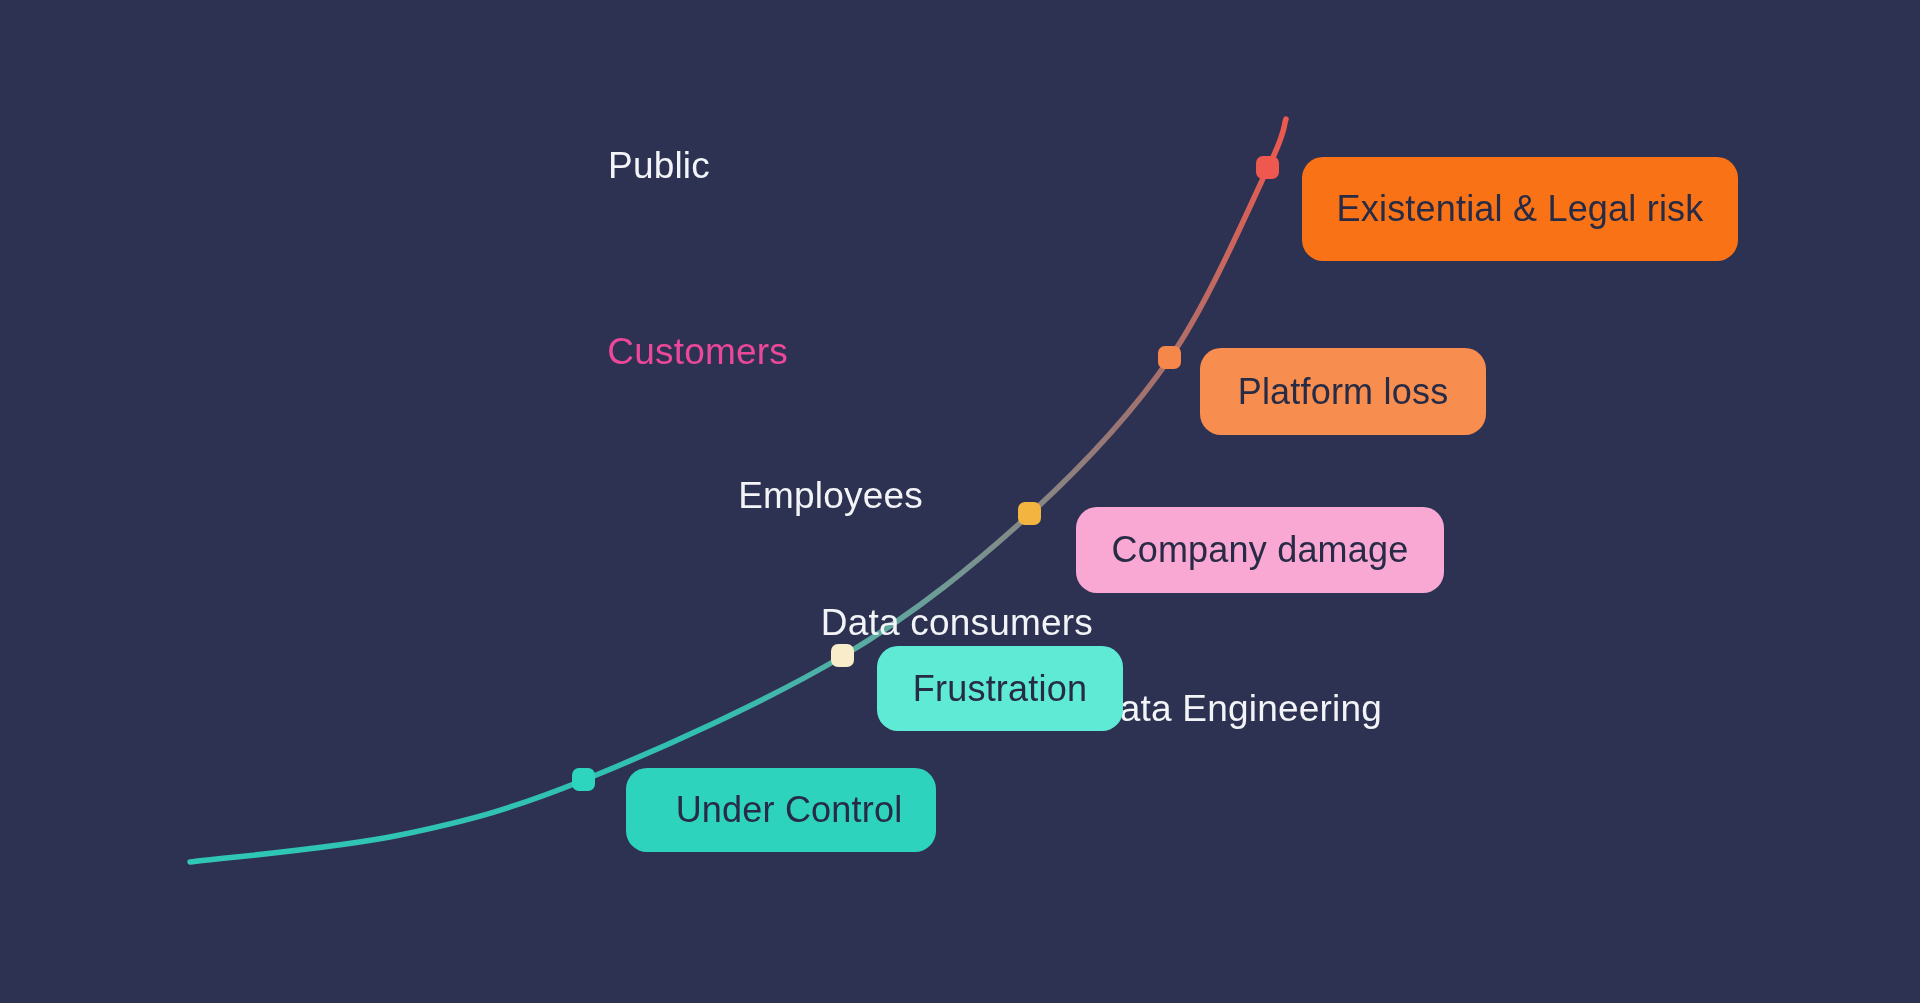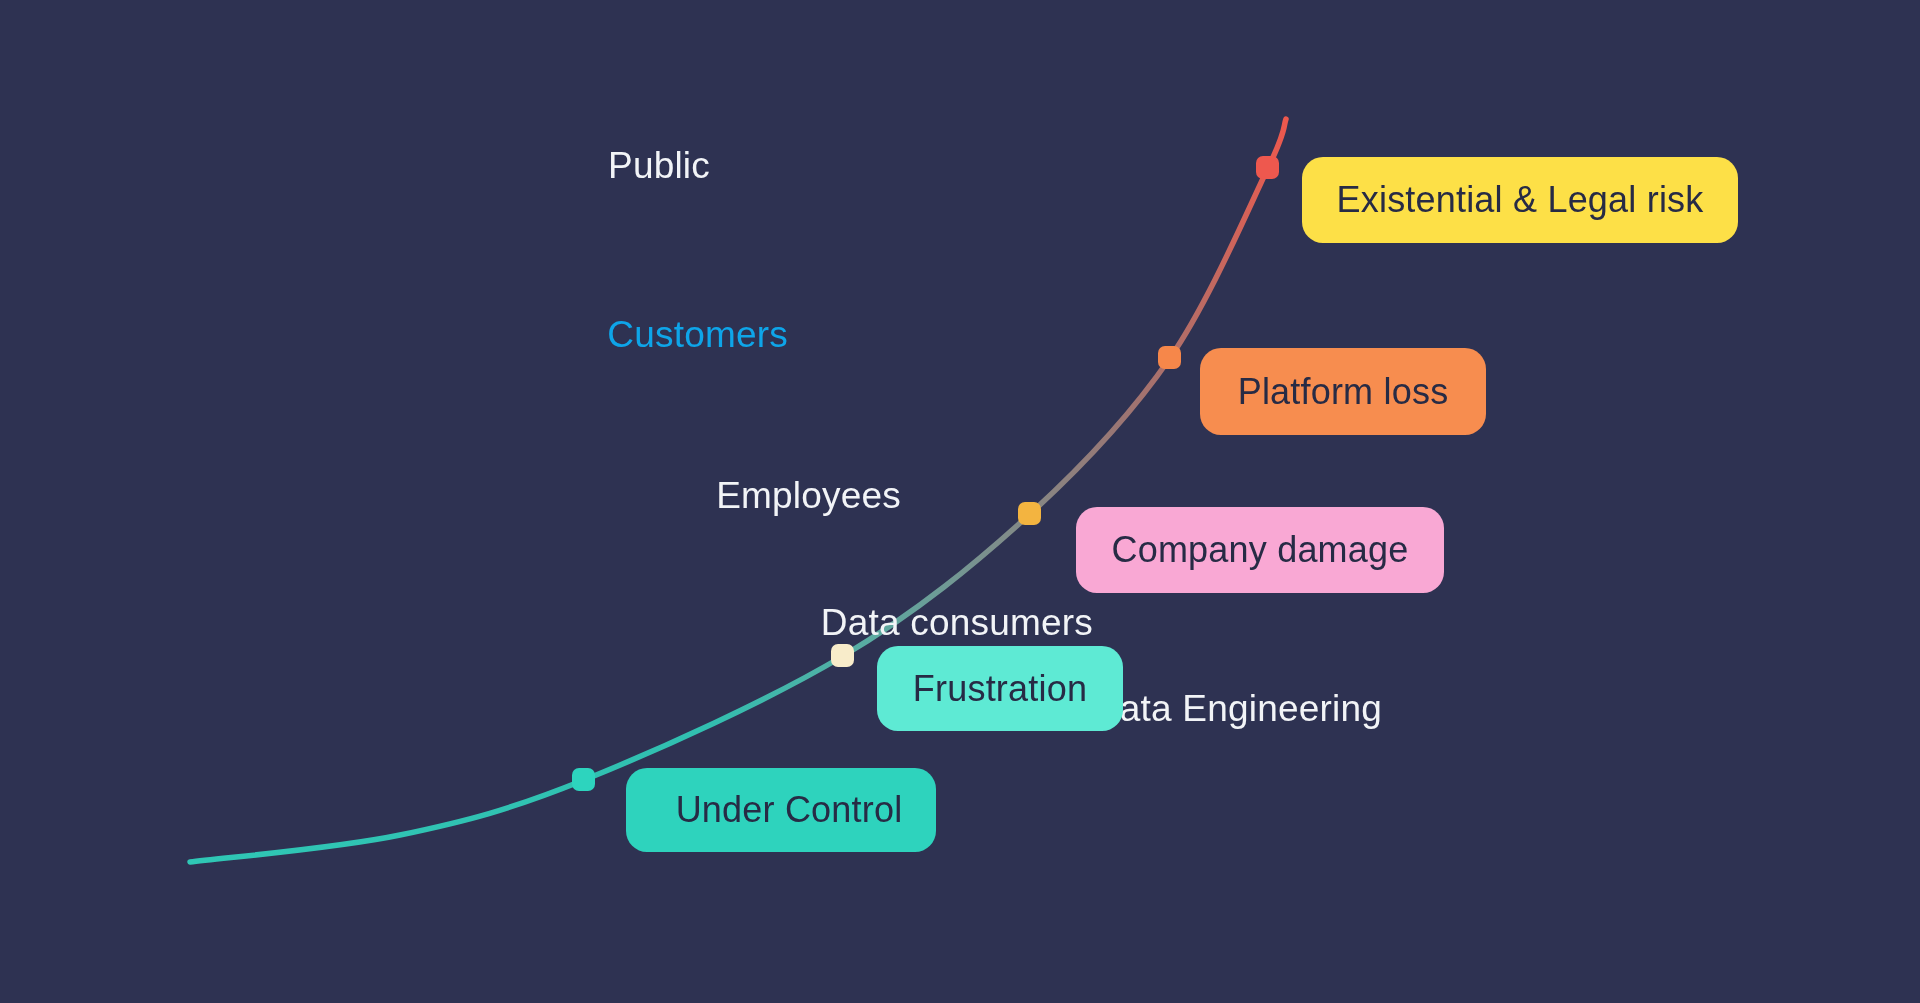--- a/index.html
+++ b/index.html
@@ -78,34 +78,34 @@
         <span>Under Control</span>
       </div>
       <div class="dot" style="left: 831px; top: 644px; background: rgb(248, 236, 202);"></div>
       <div class="stakeholder-label" style="right: 827px; top: 594px; color: rgb(242, 244, 247);">
         <div>Data consumers</div>
       </div>
       <div class="impact-badge" style="left: 877px; top: 646px; width: 246px; height: 85px; background: #5eead4; color: rgb(39, 43, 69);">
         <span>Frustration</span>
       </div>
       <div class="dot" style="left: 1018px; top: 502px; background: rgb(243, 180, 64);"></div>
-      <div class="stakeholder-label" style="right: 1019px; top: 467px; color: rgb(242, 244, 247);">
+      <div class="stakeholder-label" style="right: 997px; top: 467px; color: rgb(242, 244, 247);">
         <div>Employees</div>
       </div>
       <div class="impact-badge" style="left: 1076px; top: 507px; width: 368px; height: 86px; background: #f9a8d4; color: rgb(39, 43, 69);">
         <span>Company damage</span>
       </div>
       <div class="dot" style="left: 1158px; top: 346px; background: rgb(246, 135, 74);"></div>
-      <div class="stakeholder-label" style="right: 1132px; top: 306px; color: #0ea5e9;">
+      <div class="stakeholder-label" style="right: 1132px; top: 323px; color: #ec4899;">
         <div>Customers</div>
       </div>
       <div class="impact-badge" style="left: 1200px; top: 348px; width: 286px; height: 87px; background: rgb(247, 141, 79); color: rgb(39, 43, 69);">
         <span>Platform loss</span>
       </div>
       <div class="dot" style="left: 1256px; top: 156px; background: rgb(238, 88, 78);"></div>
       <div class="stakeholder-label" style="right: 1210px; top: 137px; color: rgb(242, 244, 247);">
         <div>Public</div>
       </div>
-      <div class="impact-badge" style="left: 1302px; top: 157px; width: 436px; height: 86px; background: #fde047; color: rgb(39, 43, 69);">
+      <div class="impact-badge" style="left: 1302px; top: 157px; width: 436px; height: 104px; background: #f97316; color: rgb(39, 43, 69);">
         <span>Existential &amp; Legal risk</span>
       </div>
     </div>
 </div>
 
 </body></html>

